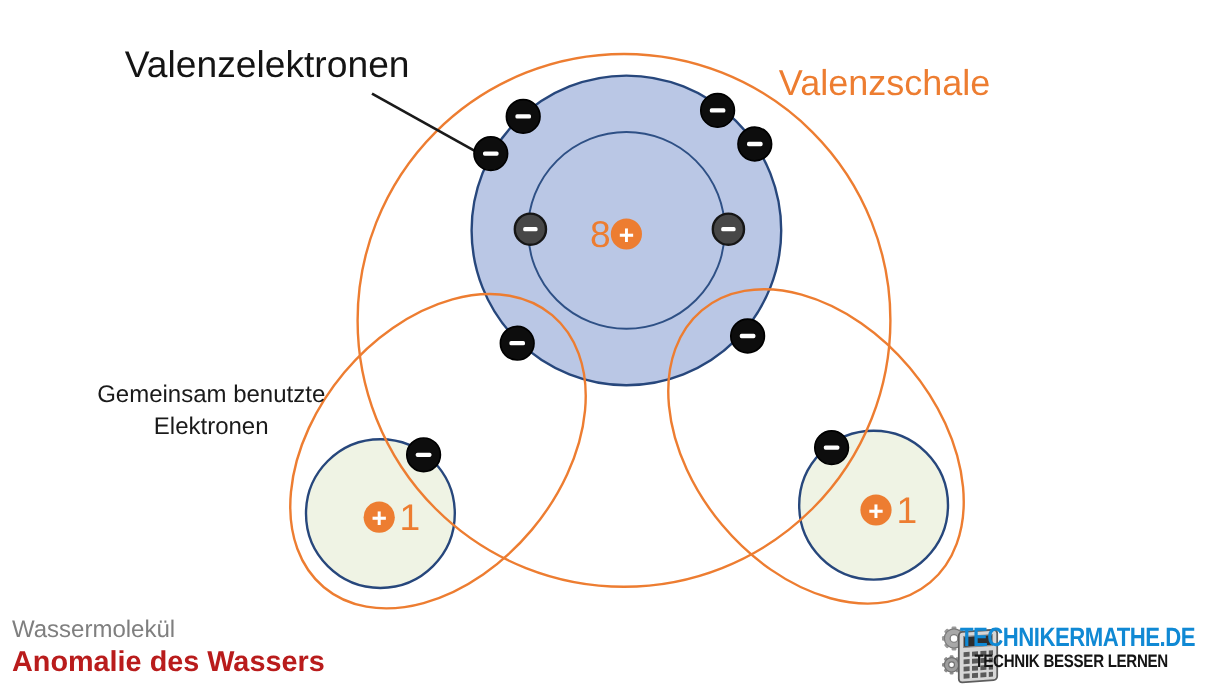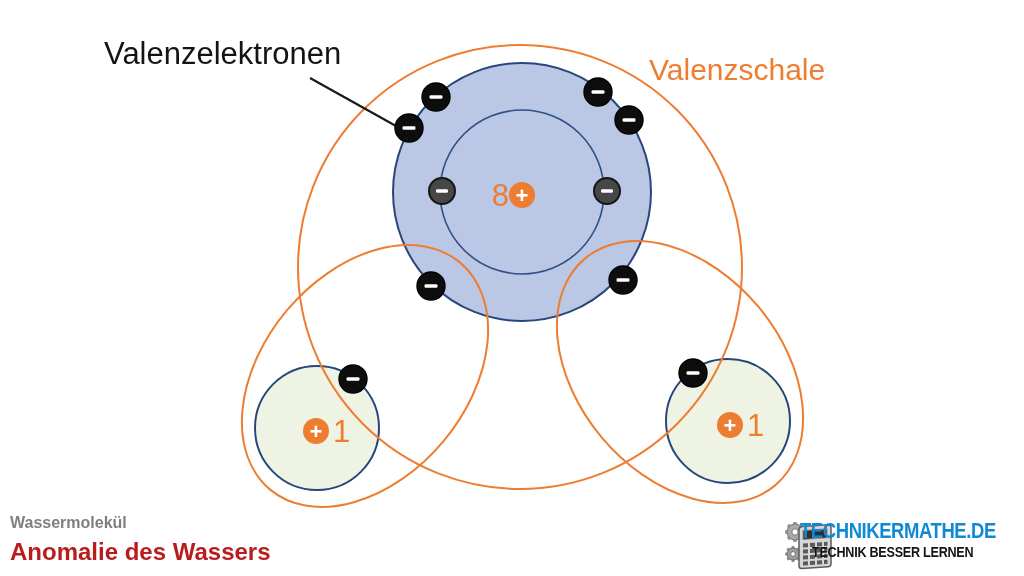--- a/index.html
+++ b/index.html
@@ -6,21 +6,21 @@
   .canvas{
     position:relative;width:1024px;height:576px;background:#ffffff;
     font-family:"Liberation Sans", sans-serif;overflow:hidden;
   }
   .canvas svg{position:absolute;left:0;top:0;}
   .lbl{position:absolute;white-space:nowrap;}
   .lbl-valence-electrons{left:104px;top:36px;font-size:31px;color:#141414;}
   .lbl-valence-shell{left:649px;top:53px;font-size:30px;color:#ED7D31;}
   .lbl-shared{left:60px;top:316px;width:232px;text-align:center;
     font-size:20px;line-height:27px;color:#1a1a1a;white-space:normal;}
-  .footer-topic{left:10px;top:514px;font-size:16px;font-weight:bold;color:#7F7F7F;}
+  .footer-topic{left:10px;top:514px;font-size:20px;font-weight:normal;color:#7F7F7F;}
   .footer-title{left:10px;top:538px;font-size:24px;font-weight:bold;color:#b91c1c;}
   .logo{position:absolute;left:782px;top:519px;display:flex;align-items:center;}
   .logo-text{margin-left:18px;display:flex;flex-direction:column;}
   .logo-brand{font-size:22px;font-weight:bold;color:#1089D4;letter-spacing:-0.5px;
     transform:scaleX(0.84);transform-origin:left center;line-height:24px;}
   .logo-tagline{font-size:15px;font-weight:bold;color:#141414;letter-spacing:-0.3px;
     transform:scaleX(0.84);transform-origin:left center;line-height:17px;margin-left:12px;}
   svg text{font-family:"Liberation Sans", sans-serif;}
   .num{fill:#ED7D31;font-size:31px;}
   .plus{fill:#ffffff;font-size:22px;font-weight:bold;}
@@ -102,20 +102,24 @@
       <circle cx="730" cy="425" r="13" fill="#ED7D31"></circle>
       <text x="730" y="433" text-anchor="middle" class="plus">+</text>
       <text x="747" y="436" text-anchor="start" class="num">1</text>
     </g>
   </svg>
 
   <div class="lbl lbl-valence-electrons">Valenzelektronen</div>
 
   <div class="lbl lbl-valence-shell">Valenzschale</div>
 
+  <div class="lbl lbl-shared">
+    <span>Gemeinsam benutzte</span><br>
+    <span>Elektronen</span>
+  </div>
 
   <div class="lbl footer-topic">Wassermolekül</div>
   <div class="lbl footer-title">Anomalie des Wassers</div>
 
   <div class="logo">
     <svg width="52" height="54" viewBox="0 0 52 54">
 
       <g>
         <g fill="#9a9a9a">
           <rect x="11" y="3" width="4" height="20" rx="1"></rect>

